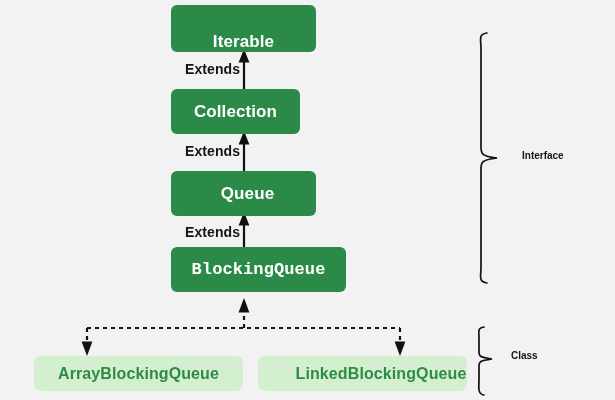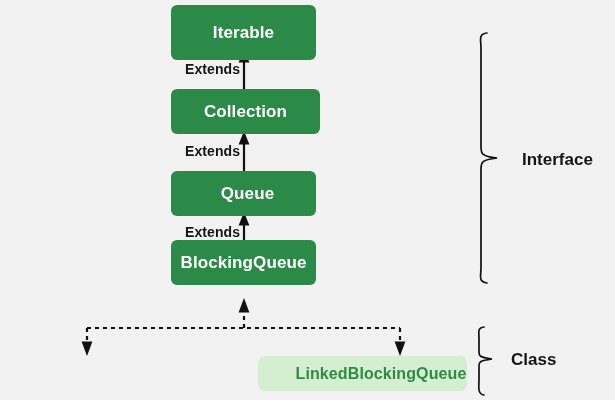--- a/index.html
+++ b/index.html
@@ -46,21 +46,21 @@
   .edge-label {
     position: absolute;
     font-size: 14px;
     font-weight: 700;
     color: #151515;
     white-space: nowrap;
     letter-spacing: 0.1px;
   }
   .brace-label {
     position: absolute;
-    font-size: 17px;
+    font-size: 10px;
     font-weight: 700;
     color: #151515;
     white-space: nowrap;
   }
   svg.layer {
     position: absolute;
     left: 0;
     top: 0;
     width: 615px;
     height: 400px;
@@ -105,36 +105,39 @@
       <line x1="400" y1="328" x2="400" y2="340" stroke="#111111" stroke-width="2.2" stroke-dasharray="4 4"></line>
       <polygon points="400,356 394.6,341.5 405.4,341.5" fill="#111111"></polygon>
     </g>
 
     <path d="M 487,33 C 478,34 481,40 481,48 L 481,145 C 481,153 480,156 497,158
              C 480,160 481,163 481,171 L 481,268 C 481,276 478,282 487,283" fill="none" stroke="#111111" stroke-width="1.7" stroke-linecap="round"></path>
     <path d="M 484,327 C 477,328 479,332 479,338 L 479,351 C 479,356 478,357 492,359
              C 478,361 479,362 479,367 L 479,380 C 479,386 477,394 484,395" fill="none" stroke="#111111" stroke-width="1.7" stroke-linecap="round"></path>
   </svg>
 
-  <div class="node interface" style="left:171px; top:5px; width:145px; height:55px;">
+  <div class="node interface" style="left:171px; top:5px; width:145px; height:47px;align-items:flex-end;">
     <span>Iterable</span>
   </div>
 
-  <div class="node interface" style="left:171px; top:89px; width:149px; height:45px;text-align:center;">
+  <div class="node interface" style="left:171px; top:89px; width:129px; height:45px;text-align:center;">
     <span>Collection</span>
   </div>
 
   <div class="node interface" style="left:171px; top:171px; width:145px; height:45px;padding-left:8px;">
     <span>Queue</span>
   </div>
 
-  <div class="node interface" style="left:171px; top:240px; width:145px; height:45px;">
+  <div class="node interface" style="left:171px; top:247px; width:175px; height:45px;font-family:Liberation Mono, monospace;">
     <span>BlockingQueue</span>
   </div>
 
+  <div class="node klass" style="left:34px; top:356px; width:209px; height:35px;">
+    <span>ArrayBlockingQueue</span>
+  </div>
 
   <div class="node klass" style="left:258px; top:356px; width:209px; height:35px;padding-left:37px;">
     <span>LinkedBlockingQueue</span>
   </div>
 
   <div class="edge-label" style="left:175px; top:61px;">Extends</div>
 
   <div class="edge-label" style="left:175px; top:143px;">Extends</div>
 
   <div class="edge-label" style="left:175px; top:224px;">Extends</div>

